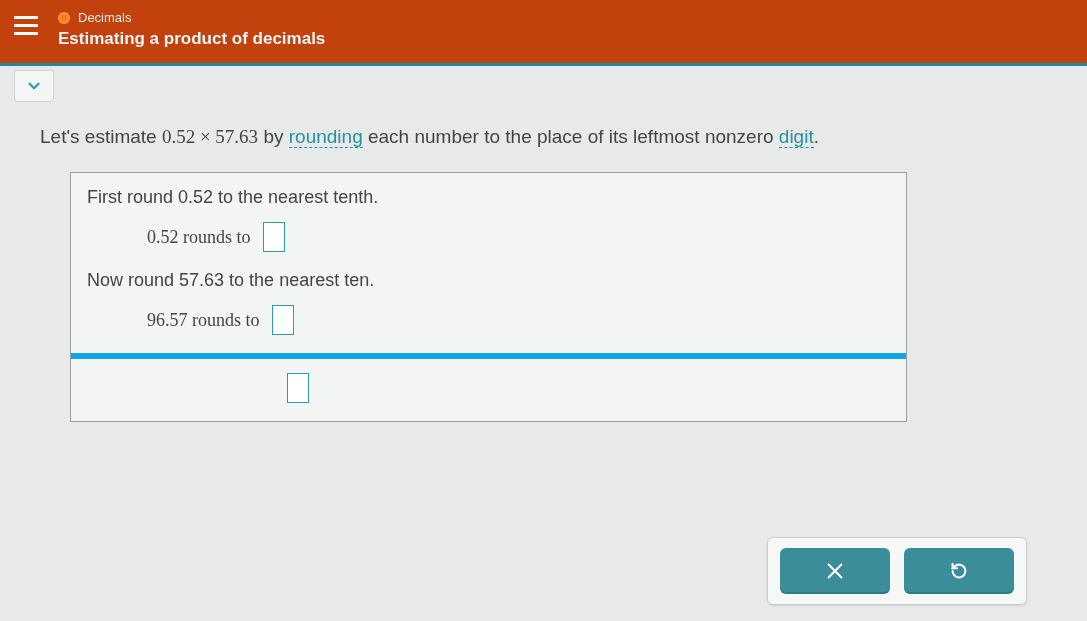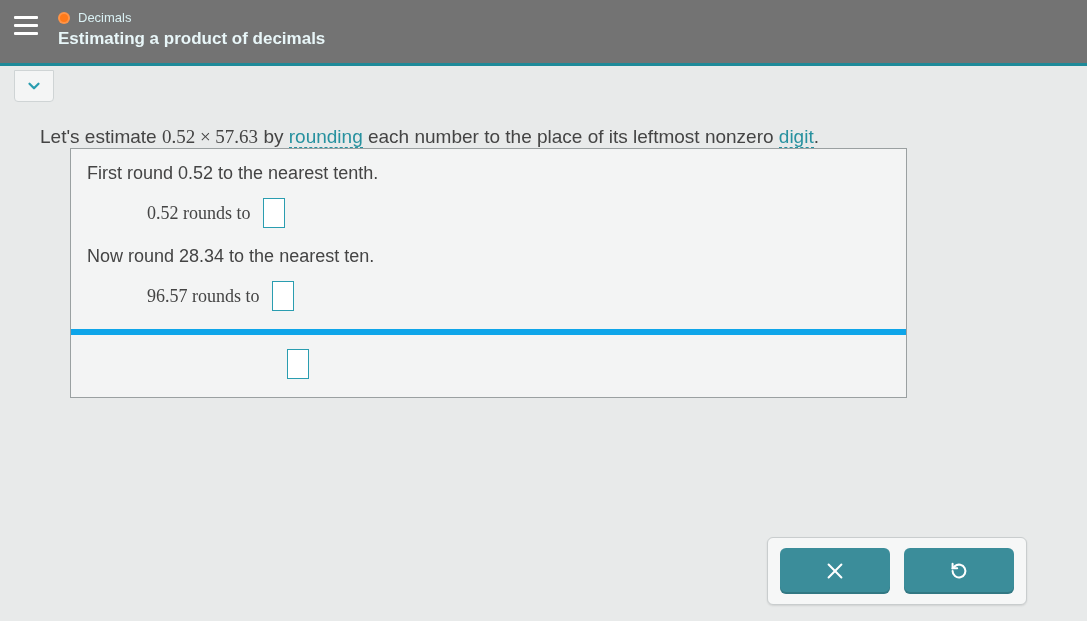--- a/index.html
+++ b/index.html
@@ -4,21 +4,21 @@
   <style>
     * { margin: 0; padding: 0; box-sizing: border-box; }
     body {
       font-family: Arial, Helvetica, sans-serif;
       background: #e8eaea;
       width: 1087px;
       height: 621px;
       overflow: hidden;
     }
     .header {
-      background: #737373;
+      background: #c2410c;
       display: flex;
       align-items: flex-start;
       padding: 10px 14px 14px 14px;
       border-bottom: 3px solid #1e8a99;
     }
     .menu-btn {
       display: flex;
       flex-direction: column;
       justify-content: center;
       gap: 5px;
@@ -62,20 +62,21 @@
       display: flex; align-items: center; justify-content: center;
       cursor: pointer;
     }
     .chevron-tab svg { width: 18px; height: 18px; }
     .content {
       padding: 60px 40px 20px 40px;
     }
     .instruction {
       font-size: 19px;
       color: #444;
+      margin-bottom: 24px;
     }
     .math { font-family: 'Times New Roman', serif; }
     .link-term {
       color: #27919f;
       border-bottom: 1px dashed #27919f;
       cursor: pointer;
     }
     .work-box {
       border: 1px solid #9aa0a1;
       background: #f3f4f4;
@@ -162,21 +163,21 @@
     <span>Let's estimate </span><span class="math">0.52 × 57.63</span><span> by </span><span class="link-term">rounding</span><span> each number to the place of its leftmost nonzero </span><span class="link-term">digit</span><span>.</span>
   </p>
 
   <div class="work-box">
     <div class="section">
       <div class="section-line">First round 0.52 to the nearest tenth.</div>
       <div class="answer-row">
         <span class="math">0.52 rounds to</span>
         <span class="input-cell"></span>
       </div>
-      <div class="section-line" style="margin-top:18px;">Now round 28.34 to the nearest ten.</div>
+      <div class="section-line" style="margin-top:18px;">Now round 57.63 to the nearest ten.</div>
       <div class="answer-row">
         <span class="math">96.57 rounds to</span>
         <span class="input-cell"></span>
       </div>
     </div>
     <div class="section">
       <div class="answer-row center">
         <span class="input-cell"></span>
       </div>
     </div>

